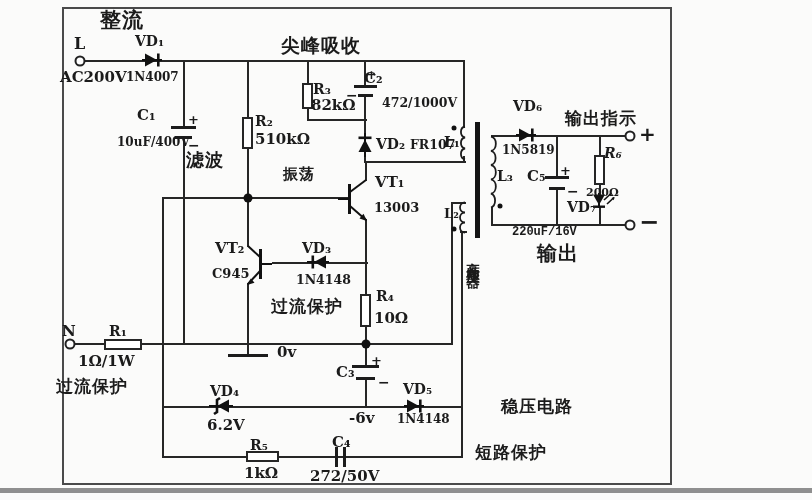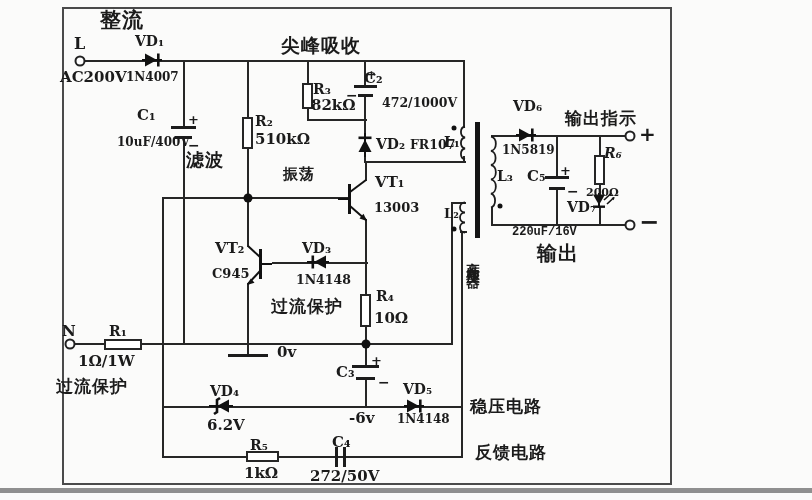--- a/index.html
+++ b/index.html
@@ -167,22 +167,22 @@
   <div class="term" style="left:630px;top:136px;"></div>
   <div class="term" style="left:630px;top:225px;"></div>
   <div class="gbar" style="left:228px;top:354px;width:40px;"></div>
 
   <div class="lbl cn" style="left:100px;top:10px;font-size:21px;">整流</div>
   <div class="lbl cn" style="left:281px;top:36px;font-size:19px;">尖峰吸收</div>
   <div class="lbl cn" style="left:186px;top:151px;font-size:18px;">滤波</div>
   <div class="lbl cn" style="left:283px;top:167px;font-size:15px;">振荡</div>
   <div class="lbl cn" style="left:271px;top:298px;font-size:17px;">过流保护</div>
   <div class="lbl cn" style="left:56px;top:378px;font-size:17px;">过流保护</div>
-  <div class="lbl cn" style="left:470px;top:398px;font-size:17px;">稳压电路</div>
-  <div class="lbl cn" style="left:475px;top:444px;font-size:17px;">反馈电路</div>
+  <div class="lbl cn" style="left:501px;top:398px;font-size:17px;">稳压电路</div>
+  <div class="lbl cn" style="left:475px;top:444px;font-size:17px;">短路保护</div>
   <div class="lbl cn vtext" style="left:466px;top:252px;font-size:13.5px;">高频变压器</div>
   <div class="lbl cn" style="left:565px;top:110px;font-size:17px;">输出指示</div>
   <div class="lbl cn" style="left:537px;top:243px;font-size:20px;">输出</div>
 
   <div class="lbl" style="left:74px;top:36px;font-size:16px;">L</div>
   <div class="lbl" style="left:60px;top:70px;font-size:15px;">AC200V</div>
   <div class="lbl" style="left:62px;top:324px;font-size:15px;">N</div>
   <div class="lbl" style="left:277px;top:345px;font-size:15px;">0v</div>
   <div class="lbl" style="left:349px;top:411px;font-size:15px;">-6v</div>
   <div class="sign" style="left:639px;top:124px;font-size:20px;">+</div>

